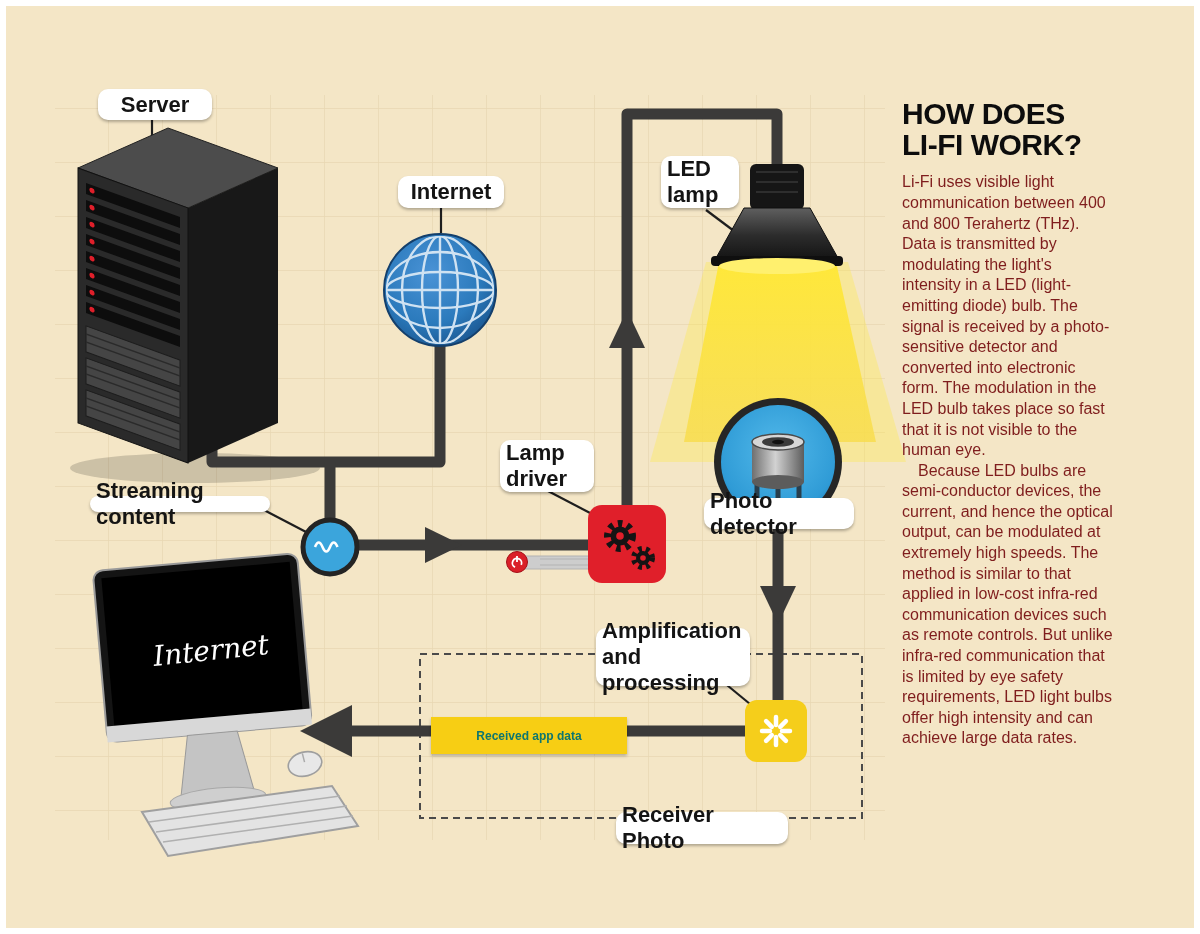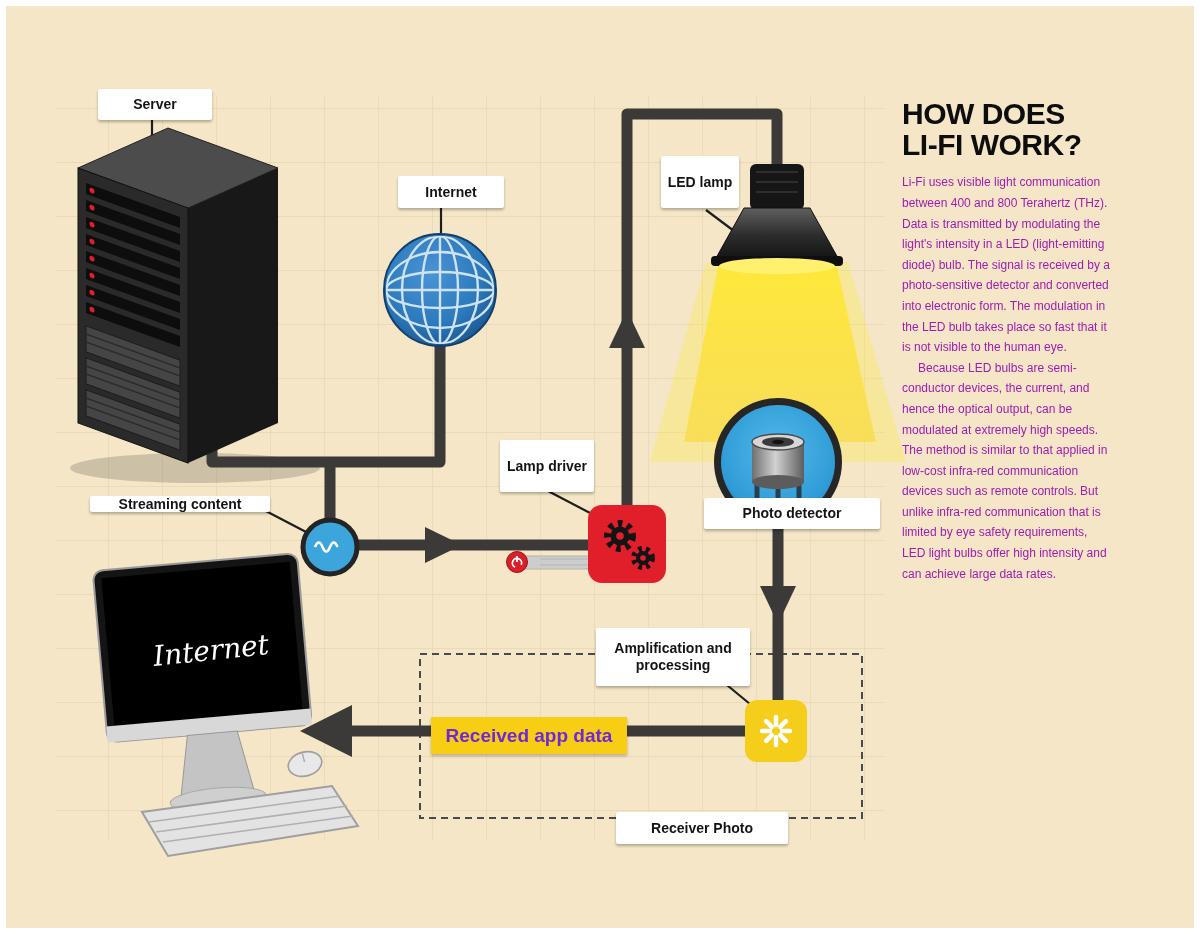--- a/index.html
+++ b/index.html
@@ -4,40 +4,40 @@
 <style>
   html,body{margin:0;padding:0;}
   body{
     width:1200px;height:934px;position:relative;background:#ffffff;
     font-family:"Liberation Sans",sans-serif;overflow:hidden;
   }
   .canvas{position:absolute;inset:6px;background:#f4e6c6;overflow:hidden;}
   svg.diagram{position:absolute;left:0;top:0;}
   .label{
     position:absolute;background:#ffffff;color:#141414;font-weight:bold;
-    font-size:14px;line-height:1.18;display:flex;align-items:center;justify-content:center;
-    text-align:center;box-shadow:0 2px 3px rgba(0,0,0,.28);border-radius:2px;padding:2px 6px;
+    font-size:22px;line-height:1.18;display:flex;align-items:center;justify-content:center;
+    box-shadow:0 2px 3px rgba(0,0,0,.28);border-radius:10px;padding:2px 6px;
     box-sizing:border-box;
   }
   .yellowbox{
-    position:absolute;background:#f7ce14;color:#6d28d9;font-weight:bold;font-size:19px;
+    position:absolute;background:#f7ce14;color:#0f766e;font-weight:bold;font-size:12px;
     display:flex;align-items:center;justify-content:center;box-shadow:0 2px 3px rgba(0,0,0,.25);
     box-sizing:border-box;
   }
   .screen-text{
     position:absolute;left:122px;top:628px;width:166px;text-align:center;color:#ffffff;
     font-family:"DejaVu Serif",serif;font-style:italic;font-size:28px;
     transform:rotate(-6deg);
   }
   .sidebar{position:absolute;left:896px;top:82px;width:212px;color:#141414;margin-top:10px;}
   .sidebar h1{
     font-size:30px;line-height:1.04;margin:0 0 12px 0;font-weight:bold;
     letter-spacing:-0.5px;white-space:pre-line;color:#0d0d0d;
   }
-  .sidebar p{font-size:12px;line-height:20.6px;margin:0;color:#a21caf;}
+  .sidebar p{font-size:16px;line-height:20.6px;margin:0;color:#7f1d1d;}
   .sidebar p.indent{text-indent:16px;}
 </style>
 </head>
 <body>
 
 <div class="canvas">
 
   <svg class="diagram" width="1188" height="922" viewBox="6 6 1188 922">
     <defs>
       <pattern id="grid" width="54" height="54" patternUnits="userSpaceOnUse">
@@ -230,21 +230,21 @@
       <ellipse cx="305" cy="764" rx="17" ry="12" fill="#e8e8e8" stroke="#9f9f9f" stroke-width="1.6"></ellipse>
       <line x1="305" y1="753" x2="305" y2="762" stroke="#aaaaaa" stroke-width="1.5"></line>
     </g>
   </svg>
 
   <div class="label" style="left:92px;top:83px;width:114px;height:31px;">Server</div>
   <div class="label" style="left:392px;top:170px;width:106px;height:32px;">Internet</div>
   <div class="label" style="left:655px;top:150px;width:78px;height:52px;">LED lamp</div>
   <div class="label" style="left:494px;top:434px;width:94px;height:52px;">Lamp driver</div>
   <div class="label" style="left:84px;top:490px;width:180px;height:16px;">Streaming content</div>
-  <div class="label" style="left:698px;top:492px;width:176px;height:31px;">Photo detector</div>
+  <div class="label" style="left:698px;top:492px;width:150px;height:31px;">Photo detector</div>
   <div class="label" style="left:590px;top:622px;width:154px;height:58px;">Amplification and processing</div>
   <div class="yellowbox" style="left:425px;top:711px;width:196px;height:37px;">Received app data</div>
   <div class="label" style="left:610px;top:806px;width:172px;height:32px;">Receiver Photo</div>
 
   <div class="screen-text">Internet</div>
 
   <div class="sidebar">
     <h1>HOW DOES
 LI-FI WORK?</h1>
     <p>Li-Fi uses visible light communication between 400 and 800 Terahertz (THz). Data is transmitted by modulating the light's intensity in a LED (light-emitting diode) bulb. The signal is received by a photo-sensitive detector and converted into electronic form. The modulation in the LED bulb takes place so fast that it is not visible to the human eye.</p>

